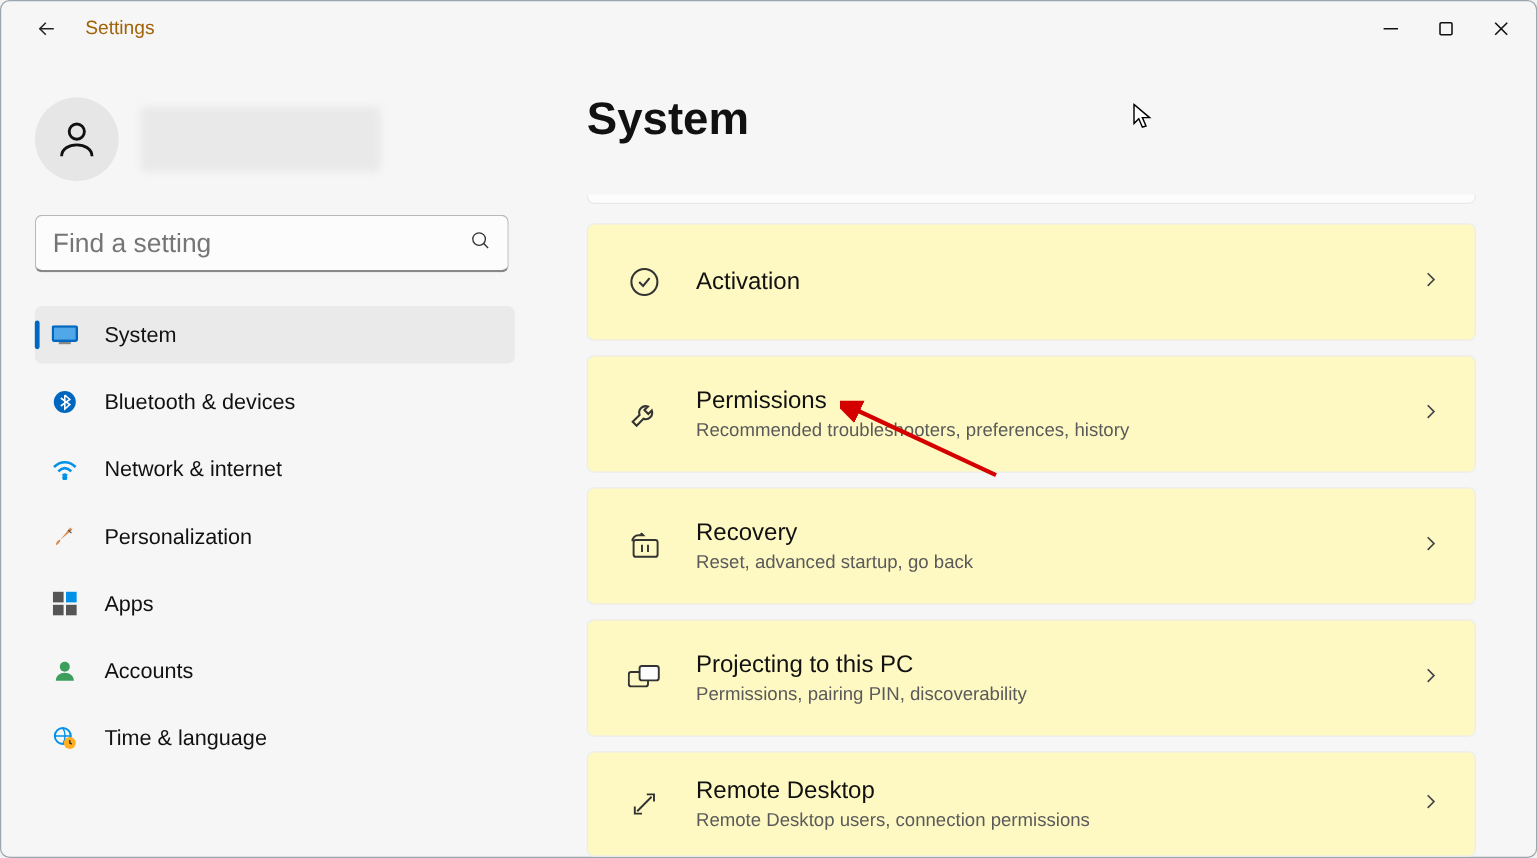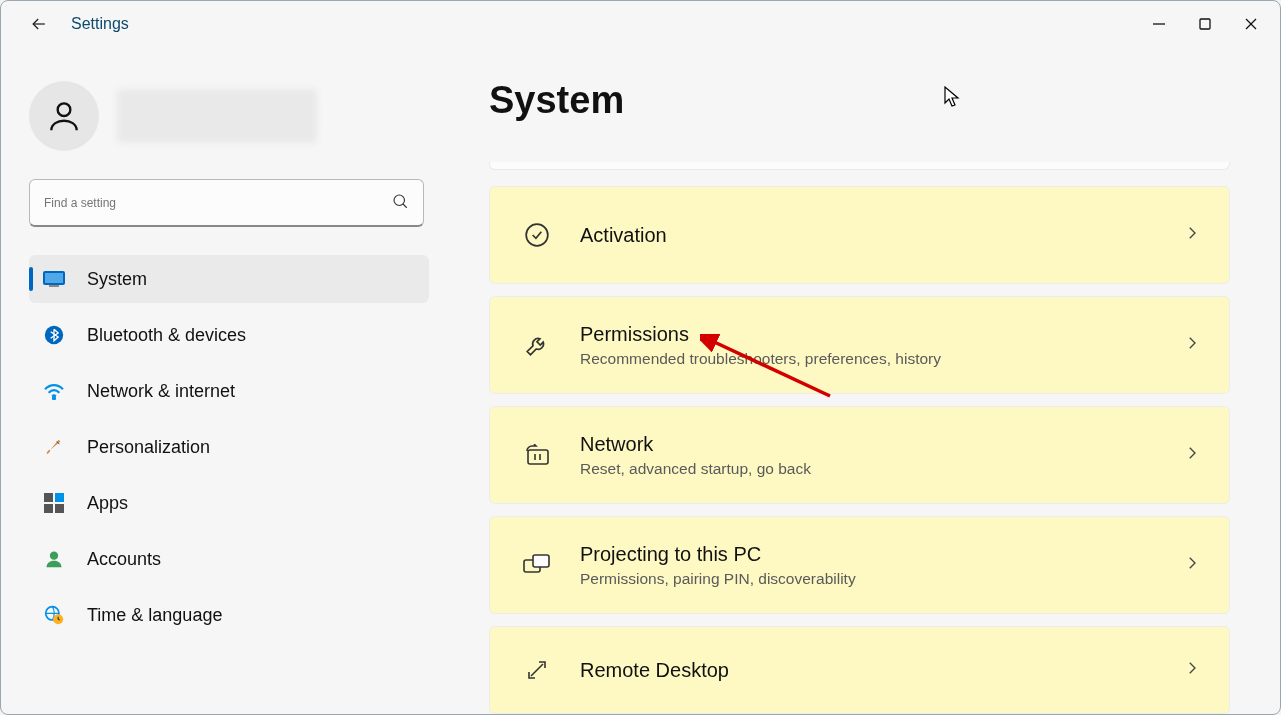--- a/index.html
+++ b/index.html
@@ -1,30 +1,30 @@
 <!DOCTYPE html>
 <html><head>
 <meta charset="utf-8">
 <style>
   * { box-sizing: border-box; margin: 0; padding: 0; font-family: "Segoe UI", -apple-system, sans-serif; }
   html, body { width: 1281px; height: 715px; background:#f3f3f3; overflow:hidden; }
   .window { width:100%; height:100%; background:#f6f6f6; display:flex; flex-direction:column; border:1px solid #9aa7b0; border-radius:8px;}
   .titlebar { height:50px; display:flex; align-items:center; padding:0 6px 0 20px; }
   .titlebar .back { width:36px; height:36px; display:flex; align-items:center; justify-content:center; color:#222; margin-right:14px; }
-  .titlebar .title { font-size:16px; color:#0c4a6e; }
+  .titlebar .title { font-size:16px; color:#a16207; }
   .titlebar .spacer { flex:1; }
   .titlebar .winbtns { display:flex; }
   .titlebar .winbtn { width:46px; height:32px; display:flex; align-items:center; justify-content:center; color:#111; }
   .body { flex:1; display:flex; padding:0 10px 0 28px; }
   .sidebar { width:400px; padding-top:34px; }
   .profile { display:flex; align-items:center; gap:18px; margin-bottom:28px; }
   .avatar { width:70px; height:70px; border-radius:50%; background:#e6e6e6; display:flex; align-items:center; justify-content:center; color:#111; }
   .profile-name { width:200px; height:54px; background:#e9e9e9; filter:blur(3px); border-radius:4px; }
   .searchbox { width:395px; height:48px; border:1px solid #b8b8b8; border-bottom:2px solid #888; border-radius:6px; background:#fcfcfc; display:flex; align-items:center; padding:0 14px; margin-bottom:28px; }
-  .searchbox input { flex:1; border:none; outline:none; background:transparent; font-size:12px; color:#7f1d1d; }
+  .searchbox input { flex:1; border:none; outline:none; background:transparent; font-size:22px; color:#7f1d1d; }
   .searchbox .searchicon { color:#333; margin-left:8px; }
   .nav { display:flex; flex-direction:column; gap:8px; }
   .nav-item { display:flex; align-items:center; height:48px; padding:0 14px; border-radius:6px; font-size:18px; color:#111; position:relative; }
   .nav-item.active { background:#eaeaea; }
   .nav-item.active::before { content:""; position:absolute; left:0; top:12px; width:4px; height:24px; background:#0067c0; border-radius:3px; }
   .nav-item .nicon { width:22px; height:22px; margin-right:22px; display:flex; align-items:center; justify-content:center; }
   .main { flex:1; padding-left:60px; padding-top:32px; }
   .page-title { font-size:38px; font-weight:600; color:#111; margin-bottom:40px; }
   .items { display:flex; flex-direction:column; gap:12px; padding-right:40px; }
   .peek { height:8px; border:1px solid #e9e9e9; border-top:none; border-radius:0 0 6px 6px; background:#fcfcfc; margin-bottom:4px;}
@@ -206,21 +206,21 @@
         </div>
 
         <div class="item">
           <div class="item-icon">
             <svg width="28" height="22" viewBox="0 0 28 22" fill="none" stroke="currentColor" stroke-width="1.6">
                 <rect x="5" y="6" width="20" height="14" rx="2"></rect>
                 <path d="M12 10v6M17 10v6M9 2h4l-2-2M9 2a5 5 0 0 0-5 5"></path>
               </svg>
           </div>
           <div class="item-text">
-            <div class="item-title">Network</div>
+            <div class="item-title">Recovery</div>
             <div class="item-sub">Reset, advanced startup, go back</div>
           </div>
           <div class="item-arrow">
             <svg width="18" height="18" viewBox="0 0 24 24" fill="none" stroke="currentColor" stroke-width="1.8">
                 <path d="M9 5l7 7-7 7"></path>
               </svg>
           </div>
         </div>
 
         <div class="item">
@@ -244,20 +244,21 @@
         <div class="item" style="height:88px">
           <div class="item-icon">
             <svg width="24" height="24" viewBox="0 0 24 24" fill="none" stroke="currentColor" stroke-width="1.6">
                 <path d="M6 18L18 6"></path>
                 <path d="M14 4l6 0 0 6"></path>
                 <path d="M10 20l-6 0 0-6"></path>
               </svg>
           </div>
           <div class="item-text">
             <div class="item-title">Remote Desktop</div>
+            <div class="item-sub">Remote Desktop users, connection permissions</div>
           </div>
           <div class="item-arrow">
             <svg width="18" height="18" viewBox="0 0 24 24" fill="none" stroke="currentColor" stroke-width="1.8">
                 <path d="M9 5l7 7-7 7"></path>
               </svg>
           </div>
         </div>
       </div>
     </div>
   </div>

